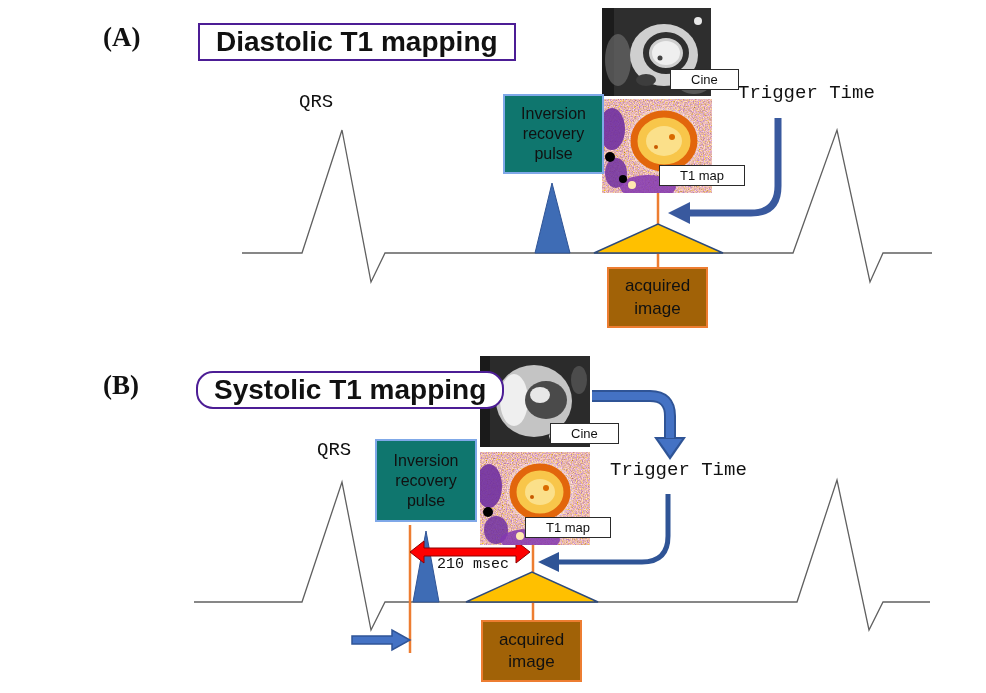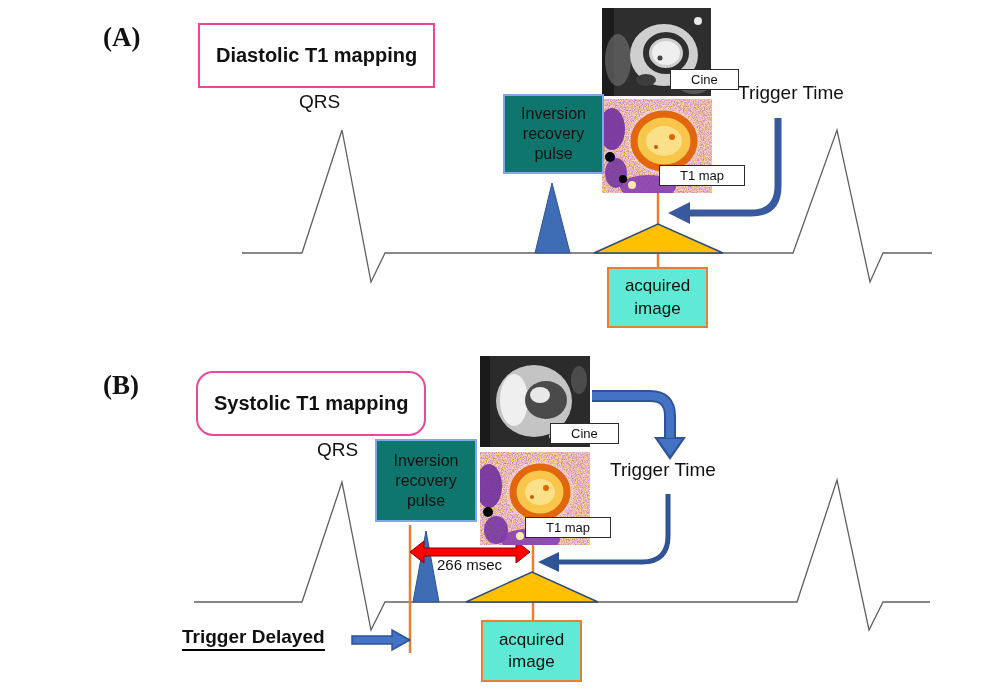--- a/index.html
+++ b/index.html
@@ -1,28 +1,28 @@
 <!DOCTYPE html>
 <html><head>
 <meta charset="utf-8">
 <style>
   html,body{margin:0;padding:0;background:#fff;}
   #canvas{position:relative;width:986px;height:693px;background:#fff;overflow:hidden;
           font-family:"Liberation Sans",sans-serif;color:#111;}
   .abs{position:absolute;}
   .layer{position:absolute;left:0;top:0;z-index:1;}
   .img{z-index:2;}
-  .txt{z-index:3;white-space:nowrap;}
+  .txt{z-index:3;white-space:nowrap;font-family:Liberation Mono, monospace;}
   .panel-label{font-family:"Liberation Serif",serif;font-weight:bold;font-size:27px;z-index:3;}
-  .title-box{border:2px solid #ec4899;background:#fff;font-weight:bold;font-size:20px;
-             padding:19px 16px;z-index:3;}
+  .title-box{border:2px solid #4c1d95;background:#fff;font-weight:bold;font-size:28px;
+             padding:1px 16px;z-index:3;}
   .qrs{font-size:19px;z-index:3;}
   .inv-box{border:2px solid #7fa8e8;background:#0f766e;font-size:16px;line-height:1.25;
            text-align:center;z-index:3;display:flex;align-items:center;justify-content:center;}
-  .acq-box{border:2px solid #ed7d31;background:#5eead4;font-size:17px;line-height:1.3;
+  .acq-box{border:2px solid #ed7d31;background:#a16207;font-size:17px;line-height:1.3;
            text-align:center;z-index:3;display:flex;align-items:center;justify-content:center;}
   .img-tag{border:1.5px solid #2a2a2a;background:#fff;font-size:13px;padding:2px 20px;z-index:4;}
   .trig{font-size:19px;z-index:3;text-align:right;}
   .msec{font-size:15px;z-index:4;}
   .trig-delayed{font-size:19px;font-weight:bold;border-bottom:2.5px solid #000;
                 padding-bottom:1px;z-index:3;}
 </style>
 </head>
 <body>
 
@@ -151,19 +151,18 @@
       <ellipse cx="60" cy="40" rx="15" ry="13" fill="#fbe08a"></ellipse>
       <circle cx="66" cy="36" r="3" fill="#d96a00"></circle>
       <circle cx="52" cy="45" r="2" fill="#c85a00"></circle>
       <circle cx="40" cy="84" r="4" fill="#ffe9b0"></circle>
     </svg>
   </div>
   <div class="abs img-tag" style="left:525px;top:517px;">T1 map</div>
 
   <div class="abs trig txt" style="left:610px;top:459px;">Trigger Time</div>
 
-  <div class="abs msec txt" style="left:437px;top:556px;">266 msec</div>
+  <div class="abs msec txt" style="left:437px;top:556px;">210 msec</div>
 
   <div class="abs acq-box" style="left:481px;top:620px;width:97px;height:58px;">acquired image</div>
 
-  <div class="abs trig-delayed txt" style="left:182px;top:626px;">Trigger Delayed</div>
 
 </div>
 
 </body></html>

